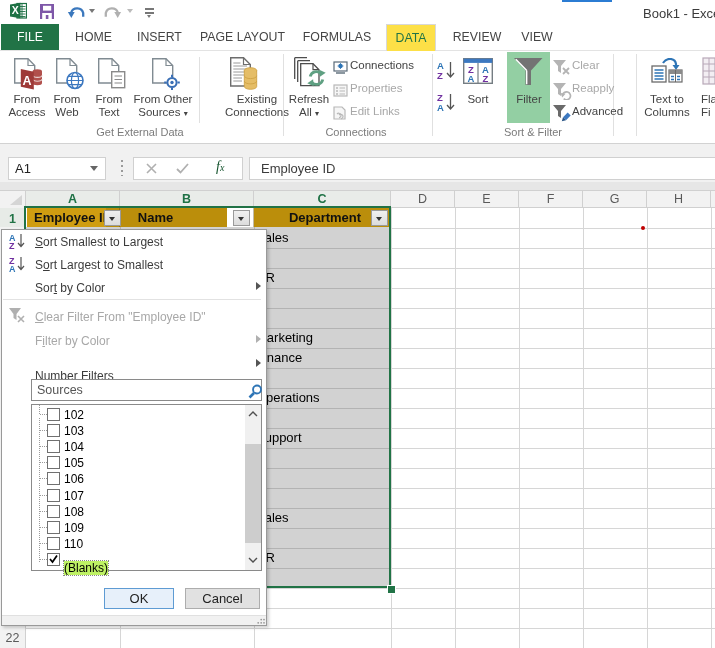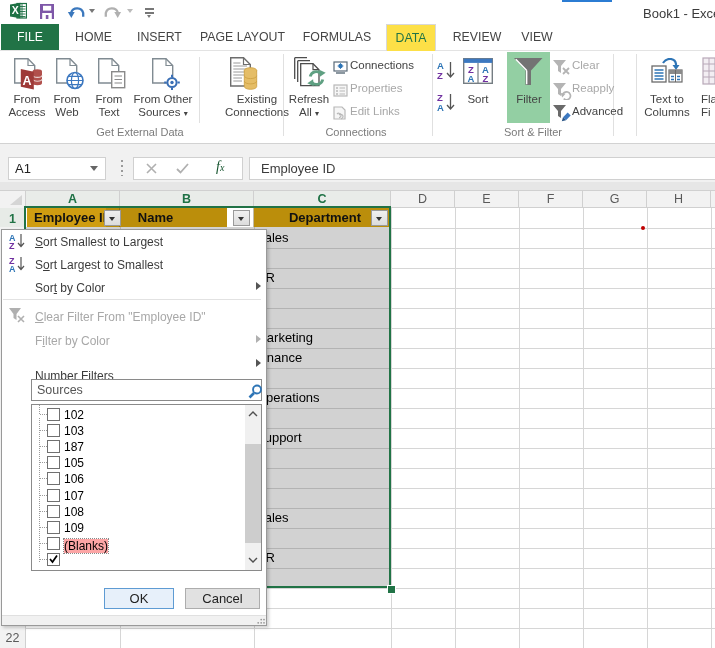--- a/index.html
+++ b/index.html
@@ -430,21 +430,21 @@
         <div class="treeh" style="top:9px;"></div>
         <div class="cb" style="top:3px;"></div>
         <div class="lrow" style="top:3px;">102</div>
         <div class="treev" style="top:13.100000000000001px;height:16px;"></div>
         <div class="treeh" style="top:25.1px;"></div>
         <div class="cb" style="top:19.1px;"></div>
         <div class="lrow" style="top:19.1px;">103</div>
         <div class="treev" style="top:29.200000000000003px;height:16px;"></div>
         <div class="treeh" style="top:41.2px;"></div>
         <div class="cb" style="top:35.2px;"></div>
-        <div class="lrow" style="top:35.2px;">187</div>
+        <div class="lrow" style="top:35.2px;">104</div>
         <div class="treev" style="top:45.300000000000004px;height:16px;"></div>
         <div class="treeh" style="top:57.300000000000004px;"></div>
         <div class="cb" style="top:51.300000000000004px;"></div>
         <div class="lrow" style="top:51.300000000000004px;">105</div>
         <div class="treev" style="top:61.400000000000006px;height:16px;"></div>
         <div class="treeh" style="top:73.4px;"></div>
         <div class="cb" style="top:67.4px;"></div>
         <div class="lrow" style="top:67.4px;">106</div>
         <div class="treev" style="top:77.5px;height:16px;"></div>
         <div class="treeh" style="top:89.5px;"></div>
@@ -460,21 +460,21 @@
         <div class="lrow" style="top:115.70000000000002px;">109</div>
         <div class="treev" style="top:125.80000000000001px;height:16px;"></div>
         <div class="treeh" style="top:137.8px;"></div>
         <div class="cb" style="top:131.8px;"></div>
         <div class="lrow" style="top:131.8px;">110</div>
         <div class="treev" style="top:141.9px;height:16px;"></div>
         <div class="treeh" style="top:153.9px;"></div>
         <div class="cb" style="top:147.9px;"><svg width="11" height="11" viewBox="0 0 11 11">
             <path d="M2 5 L4.5 8 L9 1.5" fill="none" stroke="#000" stroke-width="1.7"></path>
           </svg></div>
-        <div class="lrow" style="top:134px;outline:1px dotted #888;outline-offset:0px;background:#fca5a5;">(Blanks)</div>
+        <div class="lrow" style="top:156px;outline:1px dotted #888;outline-offset:0px;background:#bef264;">(Blanks)</div>
       </div>
     <div id="sbar">
       <svg class="chev" style="top:4px;" width="10" height="10" viewBox="0 0 10 10">
           <path d="M1 7 L5 3 L9 7" fill="none" stroke="#505050" stroke-width="1.4"></path>
         </svg>
       <div id="sthumb"></div>
       <svg class="chev" style="top:150px;" width="10" height="10" viewBox="0 0 10 10">
           <path d="M1 3 L5 7 L9 3" fill="none" stroke="#505050" stroke-width="1.4"></path>
         </svg>
     </div>

